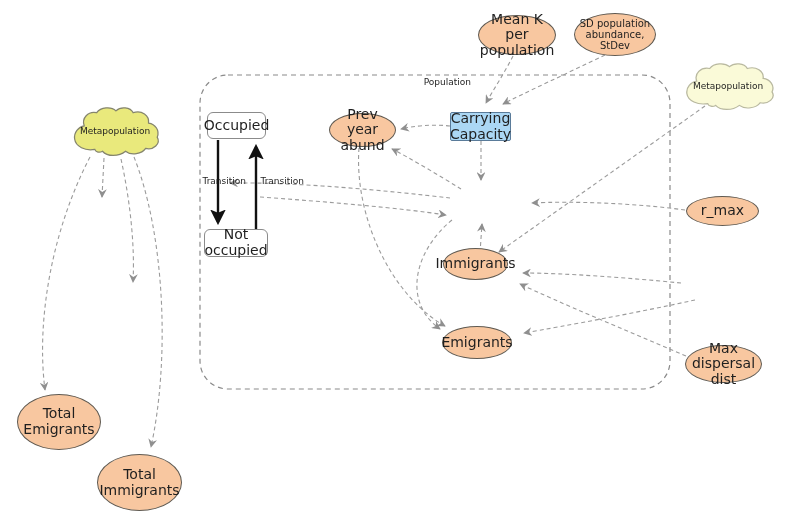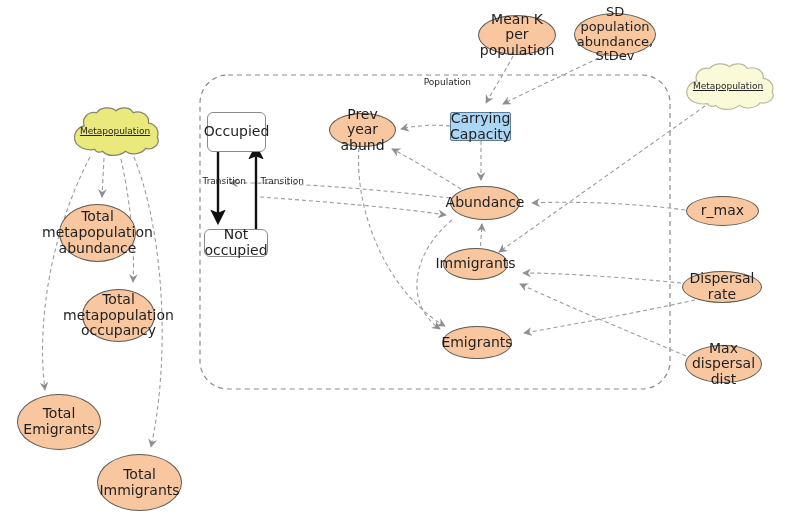--- a/index.html
+++ b/index.html
@@ -5,21 +5,21 @@
   html,body{margin:0;padding:0;background:#ffffff;}
   #stage{position:relative;width:800px;height:526px;background:#ffffff;overflow:hidden;
          font-family:"DejaVu Sans",sans-serif;color:#1f1f1f;}
   #edge-layer{position:absolute;left:0;top:0;width:800px;height:526px;}
   .node{position:absolute;display:flex;align-items:center;justify-content:center;
         text-align:center;font-size:14px;line-height:1.12;box-sizing:border-box;padding:2px;}
   .ellipse{background:#F8C7A0;border:1.4px solid #5f5a52;border-radius:50%;}
   .state-box{background:#ffffff;border:1.4px solid #8b8b8b;border-radius:6px;}
   .cc-box{background:#ABD7F4;border:1.4px solid #5a7b99;border-radius:2px;}
   .floating-label{position:absolute;font-size:9px;text-align:right;line-height:1.1;}
-  .cloud-label{position:absolute;font-size:9px;text-align:center;text-decoration:underline;}
+  .cloud-label{position:absolute;font-size:9px;text-align:center;}
 </style>
 </head>
 <body>
 
 <div id="stage">
 
   <svg id="edge-layer" width="800" height="526" viewBox="0 0 800 526" xmlns="http://www.w3.org/2000/svg">
     <defs>
       <marker id="ag" viewBox="0 0 10 10" refX="9" refY="5" markerWidth="8" markerHeight="8" orient="auto">
         <path d="M0,0 L10,5 L0,10 L3.2,5 Z" fill="#8f8f8f"></path>
@@ -69,62 +69,50 @@
   <div class="floating-label" style="left:399px;top:78px;width:72px;">Population</div>
   <div class="floating-label" style="left:193px;top:177px;width:53px;">Transition</div>
   <div class="floating-label" style="left:246px;top:177px;width:58px;">Transition</div>
 
   <div class="cloud-label" style="left:69px;top:126px;width:92px;">Metapopulation</div>
   <div class="cloud-label" style="left:682px;top:81px;width:92px;">Metapopulation</div>
 
   <div class="node ellipse" style="left:478px;top:15px;width:78px;height:40px;">
     <span>Mean K per population</span>
   </div>
-  <div class="node ellipse" style="left:574px;top:13px;width:82px;height:43px;font-size:13px;">
+  <div class="node ellipse" style="left:574px;top:13px;width:82px;height:43px;font-size:10px;">
     <span>SD population abundance, StDev</span>
   </div>
 
   <div class="node cc-box" style="left:450px;top:112px;width:61px;height:29px;justify-content:center;">
     <span>Carrying Capacity</span>
   </div>
   <div class="node ellipse" style="left:329px;top:113px;width:67px;height:34px;justify-content:flex-end;">
     <span>Prev year abund</span>
   </div>
-  <div class="node ellipse" style="left:450px;top:186px;width:70px;height:34px;">
-    <span>Abundance</span>
-  </div>
   <div class="node ellipse" style="left:443px;top:248px;width:65px;height:32px;">
     <span>Immigrants</span>
   </div>
   <div class="node ellipse" style="left:442px;top:326px;width:70px;height:33px;">
     <span>Emigrants</span>
   </div>
-  <div class="node state-box" style="left:207px;top:112px;width:59px;height:40px;">
+  <div class="node state-box" style="left:207px;top:112px;width:59px;height:27px;">
     <span>Occupied</span>
   </div>
   <div class="node state-box" style="left:204px;top:229px;width:64px;height:28px;">
     <span>Not occupied</span>
   </div>
 
   <div class="node ellipse" style="left:686px;top:196px;width:73px;height:30px;">
     <span>r_max</span>
   </div>
-  <div class="node ellipse" style="left:682px;top:271px;width:80px;height:32px;">
-    <span>Dispersal rate</span>
-  </div>
   <div class="node ellipse" style="left:685px;top:345px;width:77px;height:38px;">
     <span>Max dispersal dist</span>
   </div>
 
-  <div class="node ellipse" style="left:59px;top:204px;width:77px;height:58px;">
-    <span>Total metapopulation abundance</span>
-  </div>
-  <div class="node ellipse" style="left:82px;top:289px;width:73px;height:53px;">
-    <span>Total metapopulation occupancy</span>
-  </div>
   <div class="node ellipse" style="left:17px;top:394px;width:84px;height:56px;">
     <span>Total Emigrants</span>
   </div>
   <div class="node ellipse" style="left:97px;top:454px;width:85px;height:57px;">
     <span>Total Immigrants</span>
   </div>
 
 </div>
 
 </body></html>

